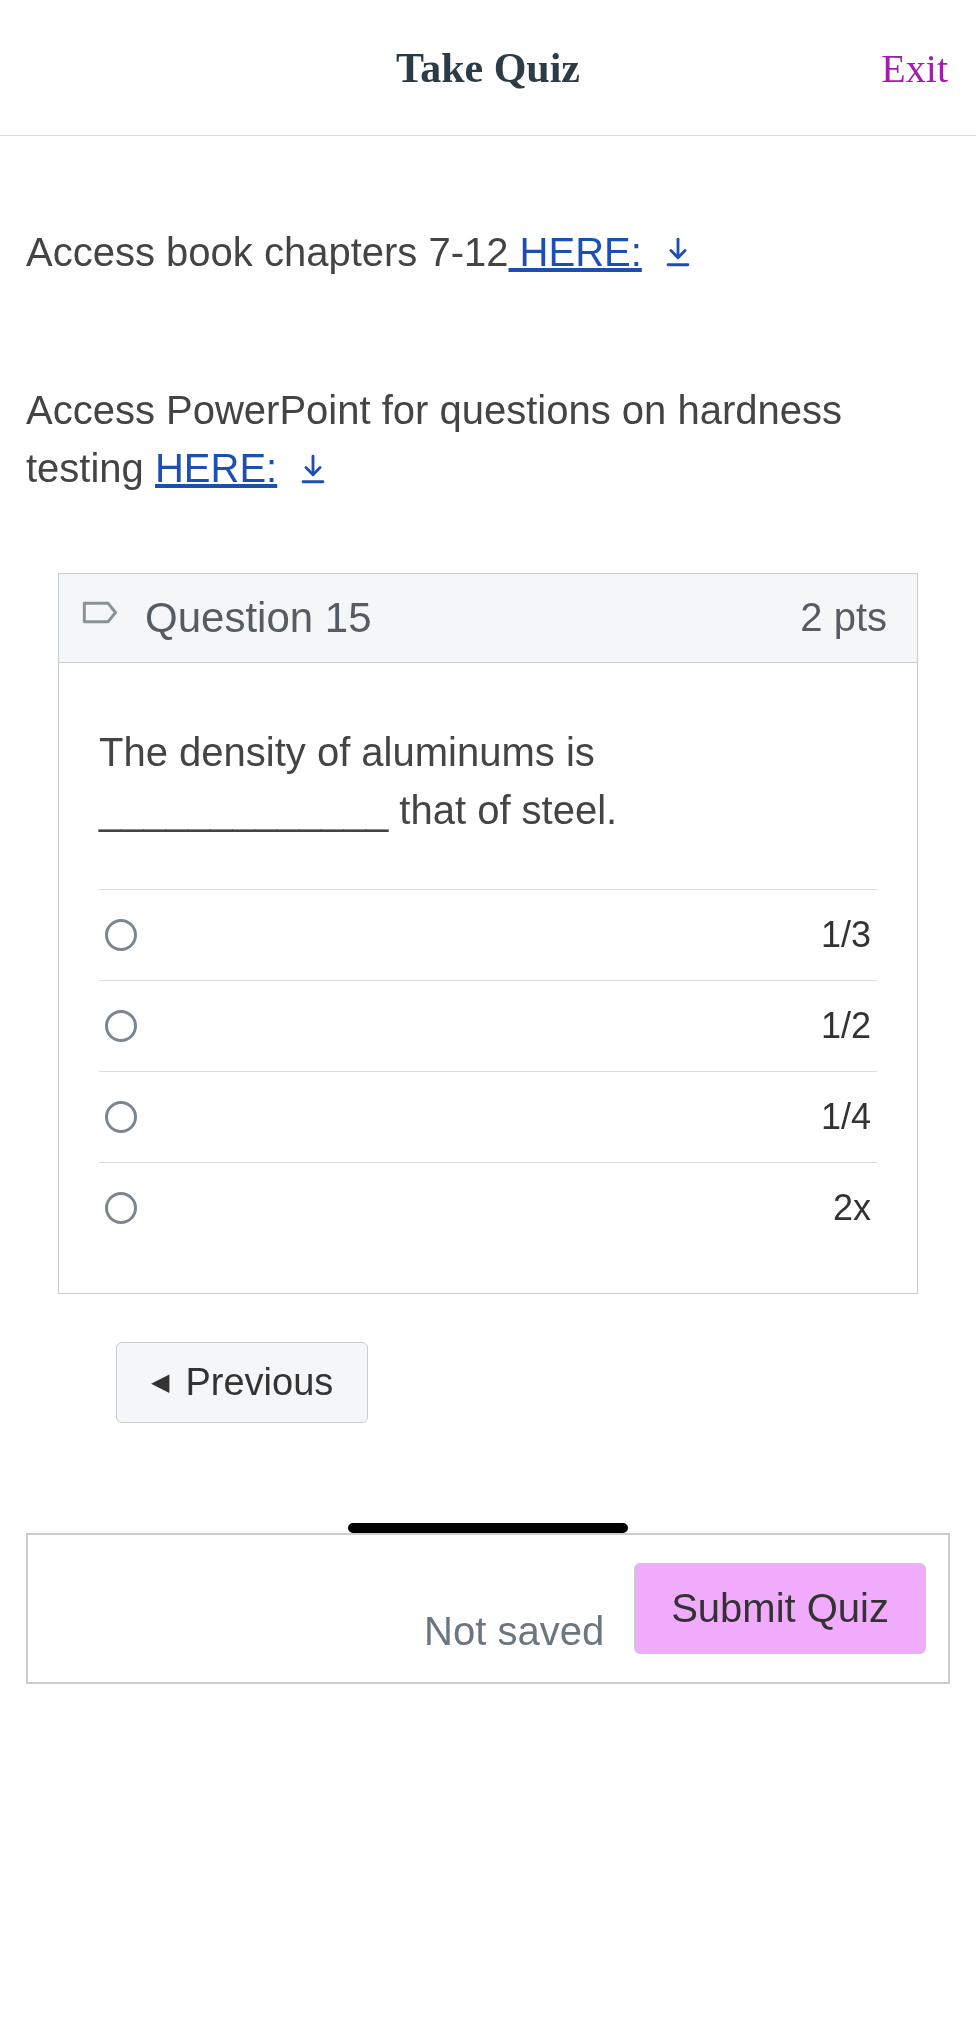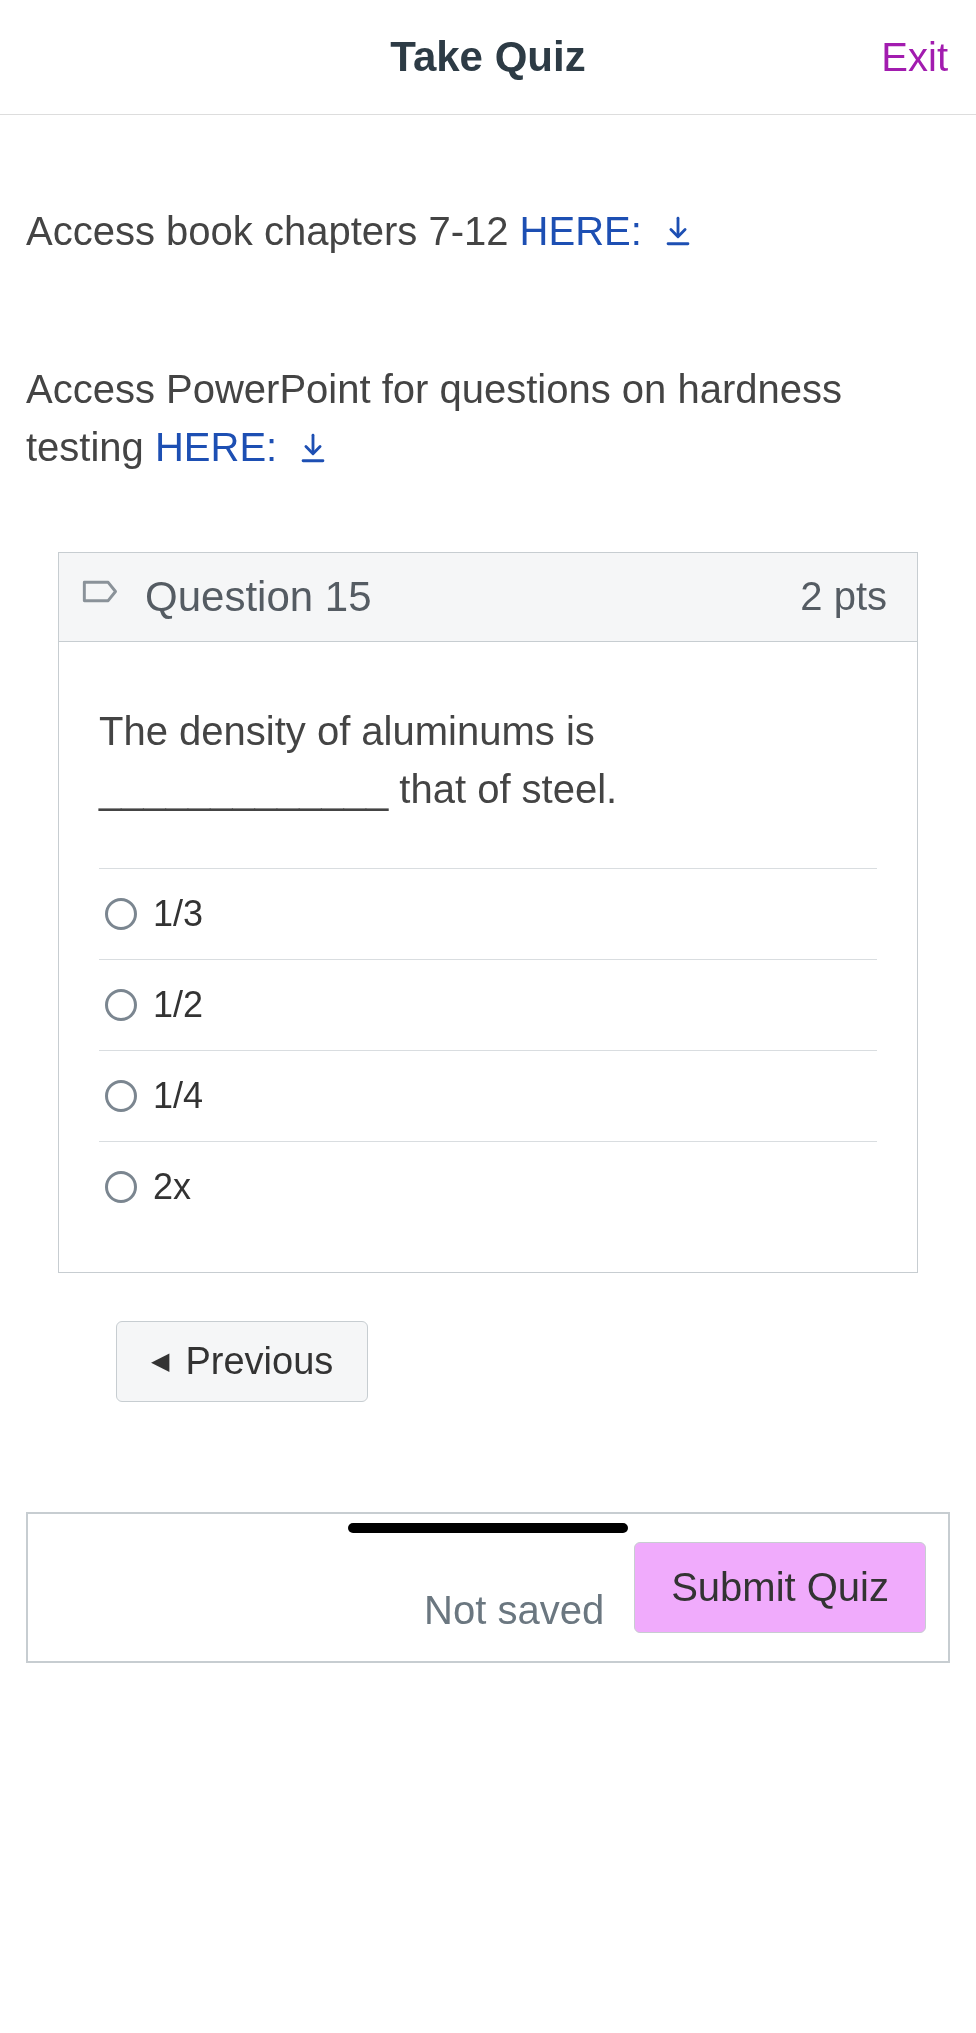--- a/index.html
+++ b/index.html
@@ -9,22 +9,23 @@
     font-family: -apple-system, "Helvetica Neue", Arial, sans-serif;
     background: #fff;
     color: #2d3b45;
     overflow: hidden;
   }
   .header {
     display: flex;
     align-items: center;
     justify-content: center;
     position: relative;
-    height: 115px;
+    height: 136px;
     border-bottom: 1px solid #ddd;
+    font-family: Liberation Serif, serif;
   }
   .header-title {
     font-size: 42px;
     font-weight: 700;
     color: #2d3b45;
   }
   .header-exit {
     position: absolute;
     right: 28px;
     top: 50%;
@@ -34,20 +35,21 @@
     font-weight: 400;
     cursor: pointer;
   }
   .content {
     padding: 0 26px;
   }
   .intro-block { margin-top: 90px; font-size: 40px; color: #444; line-height: 1.3; }
   .intro-block2 { margin-top: 100px; font-size: 40px; color: #444; line-height: 1.45; }
   .link {
     color: #1d4fb3;
+    text-decoration: underline;
     cursor: pointer;
     text-align: center;
   }
   .dl-icon {
     display: inline-block;
     vertical-align: middle;
     margin-left: 8px;
   }
   .dl-icon svg { width: 34px; height: 34px; }
   .question-card {
@@ -65,24 +67,25 @@
   .qh-left { display: flex; align-items: center; gap: 24px; }
   .bookmark-icon svg { width: 44px; height: 44px; display: block; }
   .question-title { font-size: 42px; color: #555c63; font-weight: 400; }
   .question-pts   { font-size: 40px; color: #555c63; font-weight: 400; text-align: center; }
   .question-body  { padding: 60px 40px 40px 40px; }
   .question-text  { font-size: 40px; color: #444; line-height: 1.45; margin-bottom: 50px; }
   .options { }
   .option-row {
     display: flex;
     align-items: center;
-    gap: 16px;
+    gap: 24px;
     border-top: 1.5px solid #d9dde0;
     padding: 24px 6px;
     cursor: pointer;
+    justify-content: space-between;
   }
   .option-row:last-child { border-bottom: none; }
   .radio {
     width: 32px; height: 32px; border: 3px solid #7b8690; border-radius: 50%;
     flex-shrink: 0;
   }
   .option-label { font-size: 36px; color: #333; }
   .nav-buttons {
     display: flex;
     justify-content: space-between;

